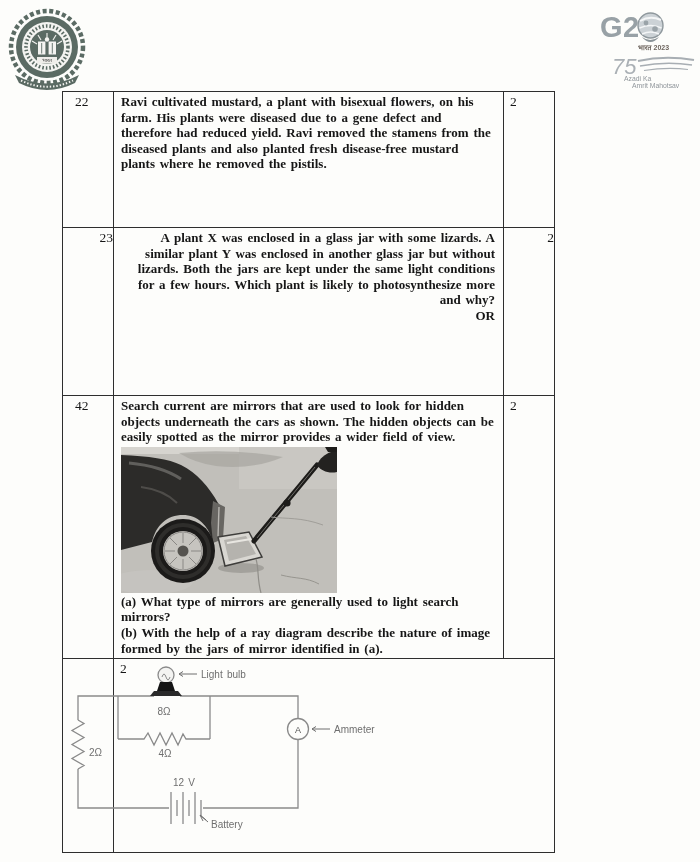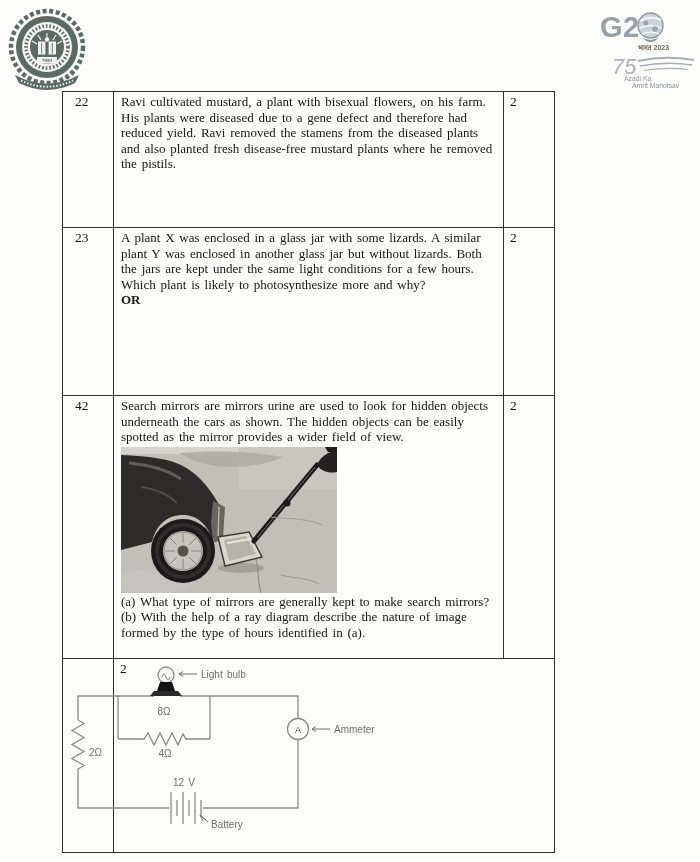--- a/index.html
+++ b/index.html
@@ -13,26 +13,26 @@
   .g20-logo  { position:absolute; left:598px; top:7px; }
   .azadi-logo{ position:absolute; left:610px; top:52px; }
 
   
   .qtable {
     position:absolute; left:62px; top:91px; width:493px;
     border:1.4px solid #2e2e2e; box-sizing:border-box; background:#fdfdfb;
   }
   .qrow { display:grid; grid-template-columns:51px 1fr 50px; box-sizing:border-box; overflow:hidden; }
   .qrow + .qrow { border-top:1.4px solid #2e2e2e; }
-  .r22 { height:135px; } .r23 { height:168px; } .r24 { height:263px; } .r25 { height:194px; }
+  .r22 { height:135px; } .r23 { height:168px;text-align:right; } .r24 { height:263px; } .r25 { height:194px; }
   .cell-num  { border-right:1.4px solid #2e2e2e; padding:2px 0 0 12px; font-size:13.5px; }
   .cell-body { border-right:1.4px solid #2e2e2e; padding:2px 8px 0 7px;
                font-size:13px; line-height:15.6px; word-spacing:1.5px; }
   .cell-marks{ padding:2px 0 0 6px; font-size:13.5px; }
-  .cell-body p { margin:0; }
+  .cell-body p { margin:0;font-weight:bold; }
   .gap-top { margin-top:15px; }
   .or-label { font-weight:bold; margin-top:15px; }
   .photo-svg   { display:block; margin:2px 0 1px 0; }
   .circuit-svg { display:block; margin:4px 0 0 0; }
   .diagram-text { font-family:"Liberation Sans", sans-serif; }
 </style>
 </head>
 <body>
 
 <div class="page">
@@ -111,21 +111,21 @@
       <div class="cell-body">
         <p>A plant X was enclosed in a glass jar with some lizards. A similar plant Y was enclosed in another glass jar but without lizards. Both the jars are kept under the same light conditions for a few hours. Which plant is likely to photosynthesize more and why?</p>
         <p class="or-label">OR</p>
       </div>
       <div class="cell-marks">2</div>
     </div>
 
     <div class="qrow r24">
       <div class="cell-num">42</div>
       <div class="cell-body">
-        <p>Search mirrors are mirrors urine are used to look for hidden objects underneath the cars as shown. The hidden objects can be easily spotted as the mirror provides a wider field of view.</p>
+        <p>Search current are mirrors that are used to look for hidden objects underneath the cars as shown. The hidden objects can be easily spotted as the mirror provides a wider field of view.</p>
 
         <svg class="photo-svg" width="216" height="146" viewBox="0 0 216 146">
           <rect x="0" y="0" width="216" height="146" fill="#c1bfba"></rect>
           <rect x="0" y="0" width="216" height="7" fill="#d6d4cf"></rect>
           <rect x="118" y="0" width="98" height="42" fill="#c9c7c2"></rect>
           <path d="M58,6 Q110,1 162,10 Q132,23 95,19 Q74,16 58,6 Z" fill="#a7a5a0" opacity="0.7"></path>
           <ellipse cx="30" cy="135" rx="42" ry="12" fill="#cac8c3" opacity="0.5"></ellipse>
 
           <path d="M0,8 C28,9 48,12 60,18 C76,26 88,40 97,56 L103,64 L101,88 L92,96 C88,78 76,68 62,68 C46,68 35,78 31,95 L0,103 Z" fill="#2c2b29"></path>
           <path d="M8,16 C30,18 48,24 60,32" fill="none" stroke="#8d8b86" stroke-width="3" opacity="0.55"></path>
@@ -169,22 +169,22 @@
             <polygon points="204,0 216,0 216,5 207,5" fill="#1e1d1b"></polygon>
           </g>
 
           <g fill="none">
             <path d="M135,112 C138,122 136,132 140,146" stroke="#908e89" stroke-width="1.2"></path>
             <path d="M150,70 C165,72 180,70 202,78" stroke="#a09e99" stroke-width="1"></path>
             <path d="M160,128 C175,132 185,130 198,137" stroke="#97958f" stroke-width="1"></path>
           </g>
         </svg>
 
-        <p>(a) What type of mirrors are generally kept to make search mirrors?</p>
-        <p>(b) With the help of a ray diagram describe the nature of image formed by the type of hours identified in (a).</p>
+        <p>(a) What type of mirrors are generally used to light search mirrors?</p>
+        <p>(b) With the help of a ray diagram describe the nature of image formed by the jars of mirror identified in (a).</p>
       </div>
       <div class="cell-marks">2</div>
     </div>
 
     <div class="qrow r25">
       <div class="cell-body">
 
         <svg class="circuit-svg diagram-text" width="455" height="168" viewBox="0 0 455 168">
           <g stroke="#8a8a8a" stroke-width="1.3" fill="none">
 

